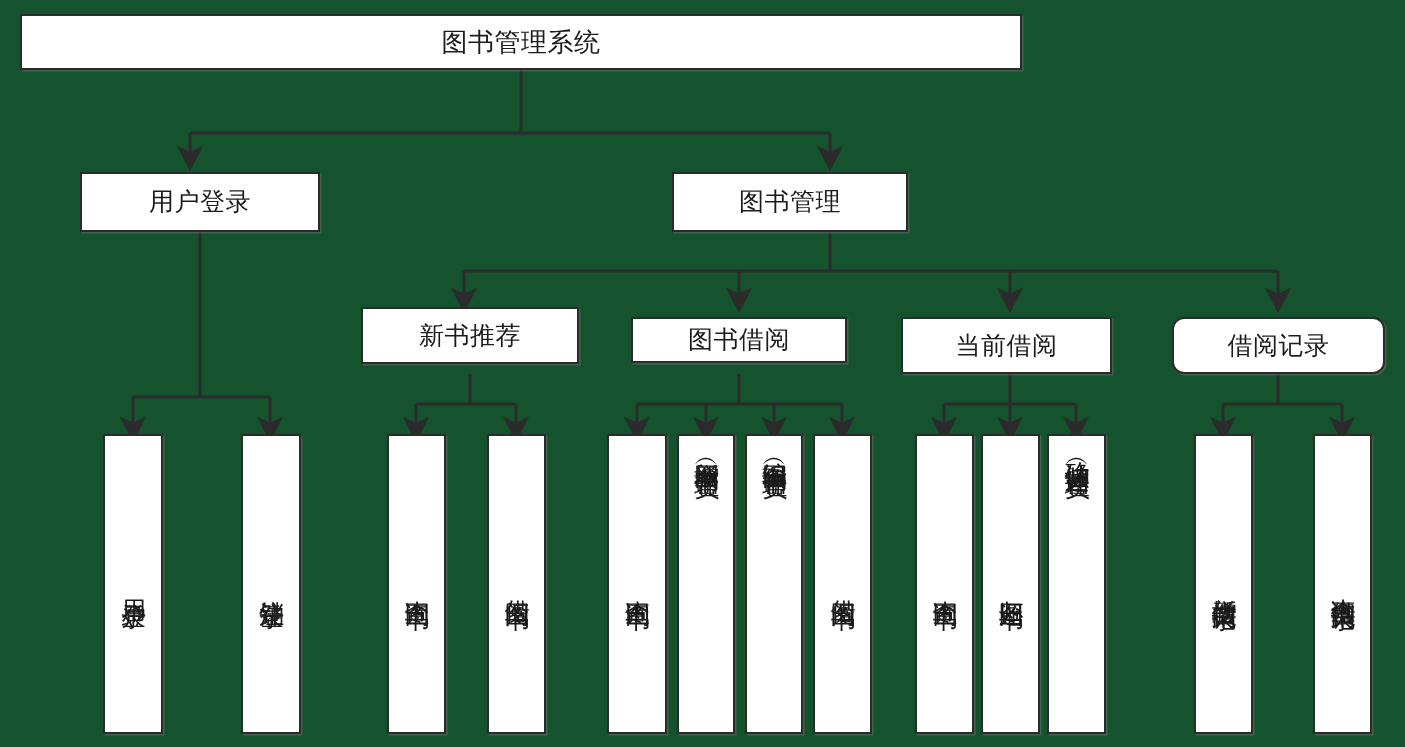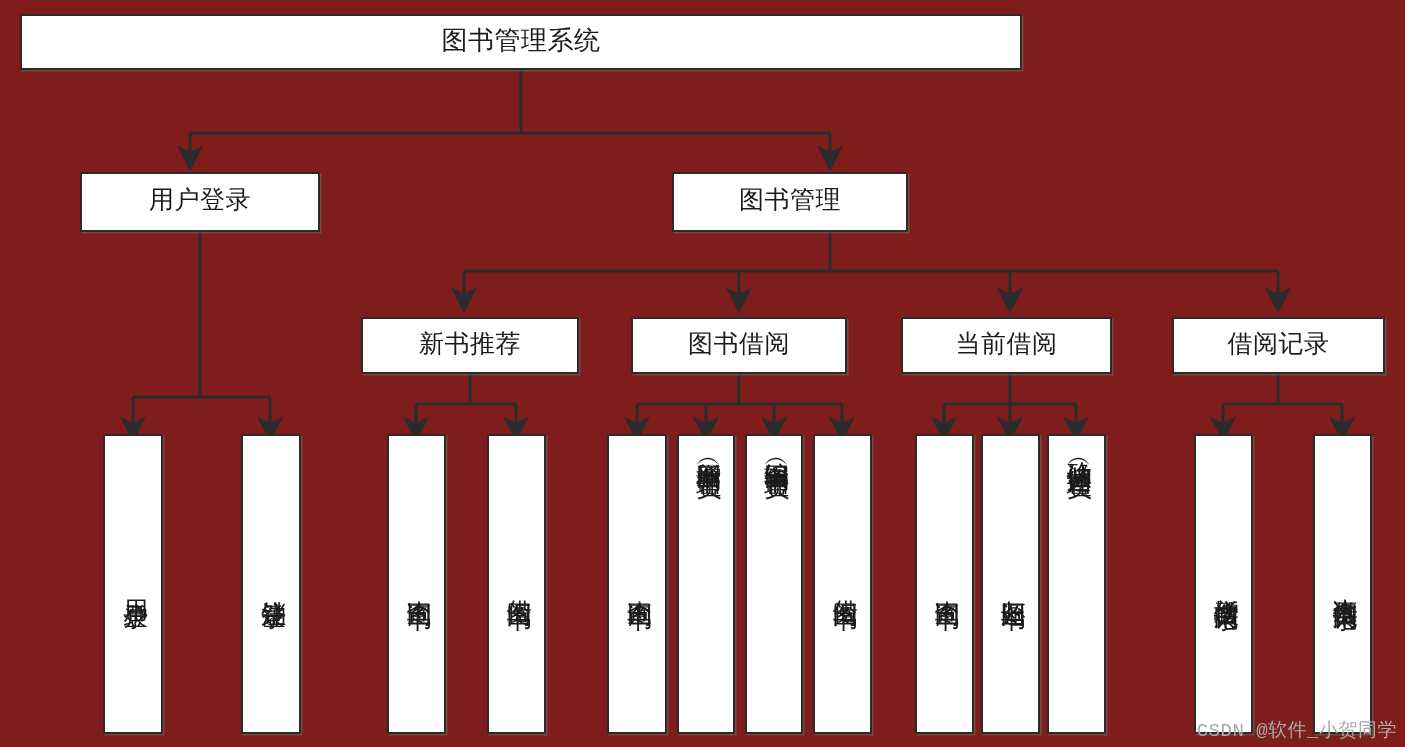--- a/index.html
+++ b/index.html
@@ -8,23 +8,22 @@
     padding: 0;
     background: #ffffff;
   }
   body {
     font-family: "DejaVu Sans", "Liberation Sans", sans-serif;
   }
   #diagram {
     position: relative;
     width: 1405px;
     height: 747px;
-    background: #7f1d1d;
+    background: #14532d;
     overflow: hidden;
-    font-family: Liberation Mono, monospace;
   }
   #edges {
     position: absolute;
     left: 0;
     top: 0;
     width: 1405px;
     height: 747px;
     pointer-events: none;
   }
   .node {
@@ -140,33 +139,33 @@
   </div>
 
   <div class="node h" style="left:80px; top:172px; width:240px; height:60px;">
     <span class="lbl">用户登录</span>
   </div>
 
   <div class="node h" style="left:672px; top:172px; width:236px; height:60px;">
     <span class="lbl">图书管理</span>
   </div>
 
-  <div class="node h" style="left:361px; top:317px; width:218px; height:57px;">
+  <div class="node h" style="left:361px; top:307px; width:218px; height:57px;">
     <span class="lbl">新书推荐</span>
   </div>
 
-  <div class="node h" style="left:631px; top:317px; width:216px; height:57px;">
+  <div class="node h" style="left:631px; top:317px; width:216px; height:46px;">
     <span class="lbl">图书借阅</span>
   </div>
 
   <div class="node h" style="left:901px; top:317px; width:211px; height:57px;">
     <span class="lbl">当前借阅</span>
   </div>
 
-  <div class="node h" style="left:1172px; top:317px; width:213px; height:57px;">
+  <div class="node h" style="left:1172px; top:317px; width:213px; height:57px;border-radius:12px;">
     <span class="lbl">借阅记录</span>
   </div>
 
   <div class="node v mid" style="left:103px; top:434px; width:60px; height:300px;">
     <span class="lbl">用户登录</span>
   </div>
 
   <div class="node v mid" style="left:241px; top:434px; width:60px; height:300px;">
     <span class="lbl">注销登录</span>
   </div>
@@ -208,15 +207,14 @@
   </div>
 
   <div class="node v mid" style="left:1194px; top:434px; width:59px; height:300px;">
     <span class="lbl">新增借阅记录</span>
   </div>
 
   <div class="node v mid" style="left:1313px; top:434px; width:59px; height:300px;">
     <span class="lbl">查询借阅记录</span>
   </div>
 
-  <div id="watermark">CSDN @软件_小贺同学</div>
 
 </div>
 
 </body></html>

